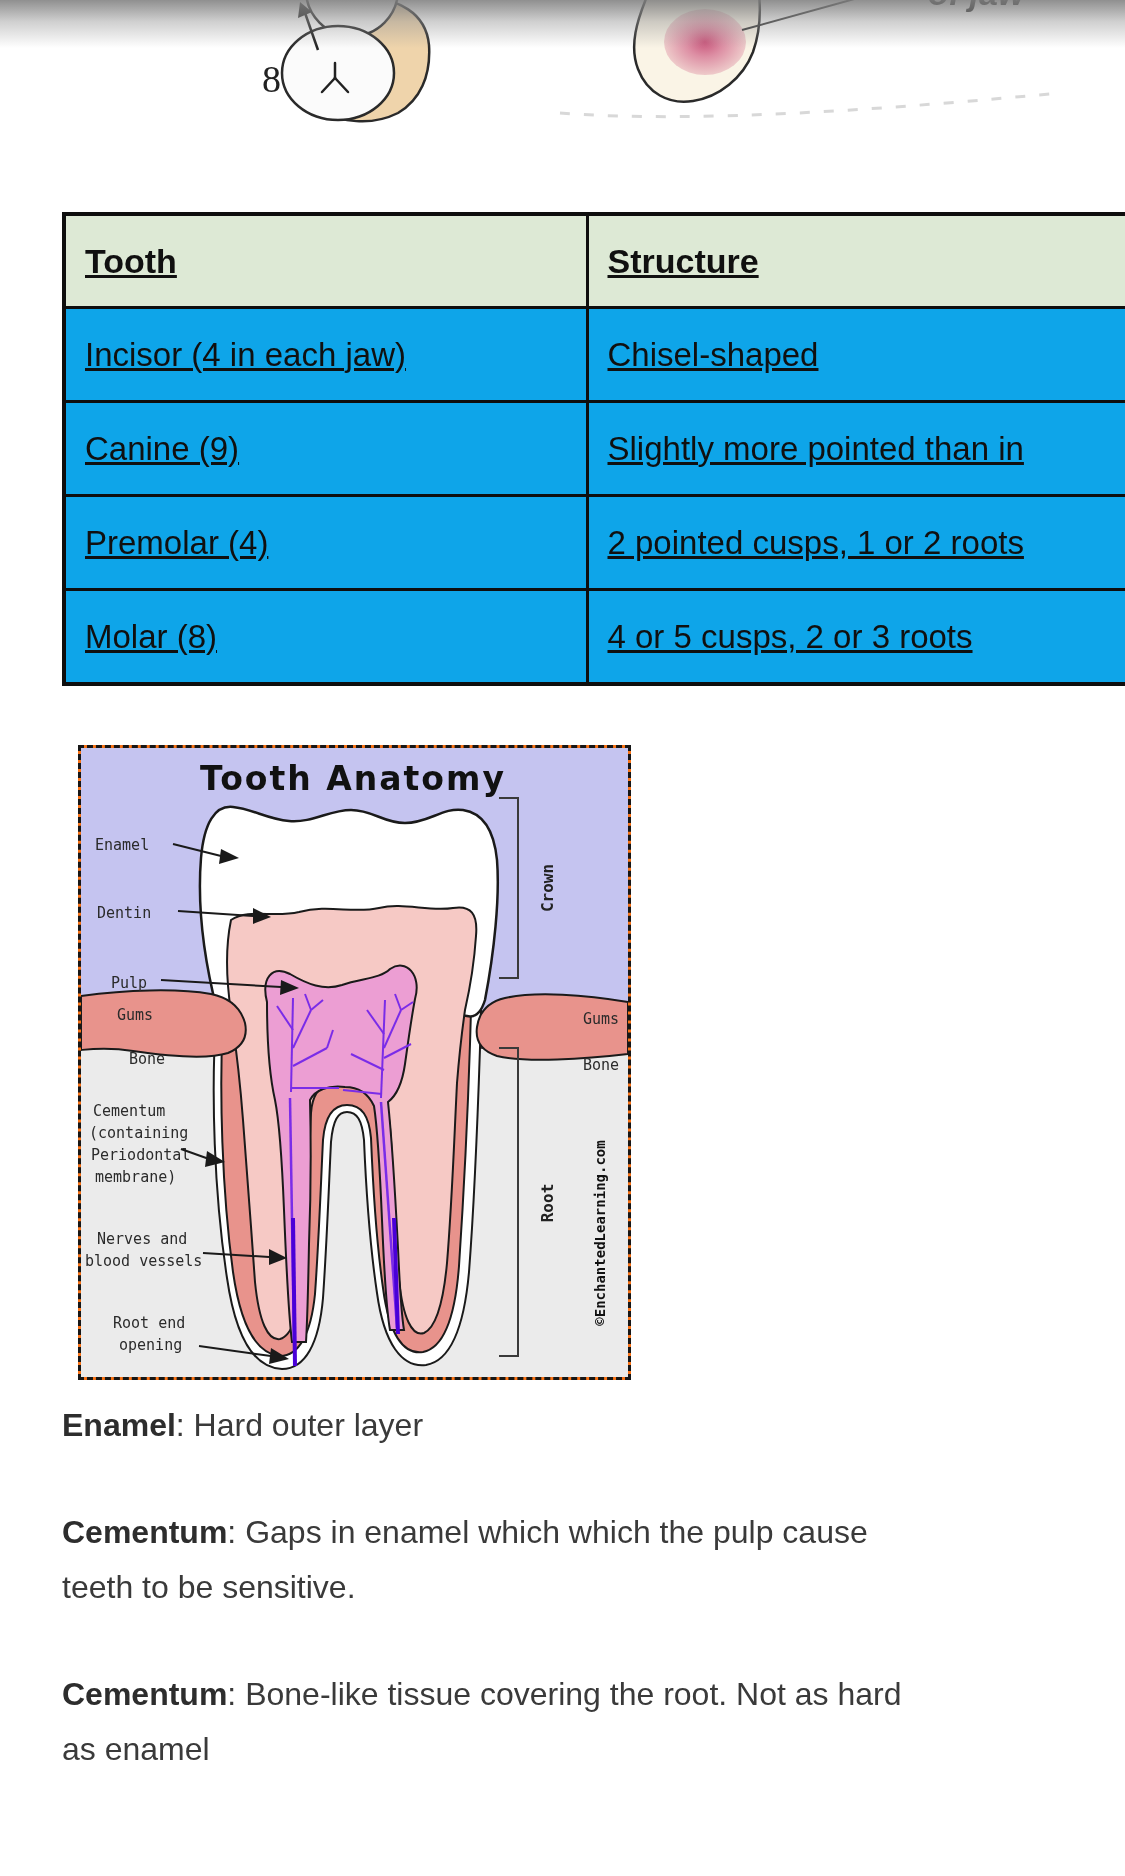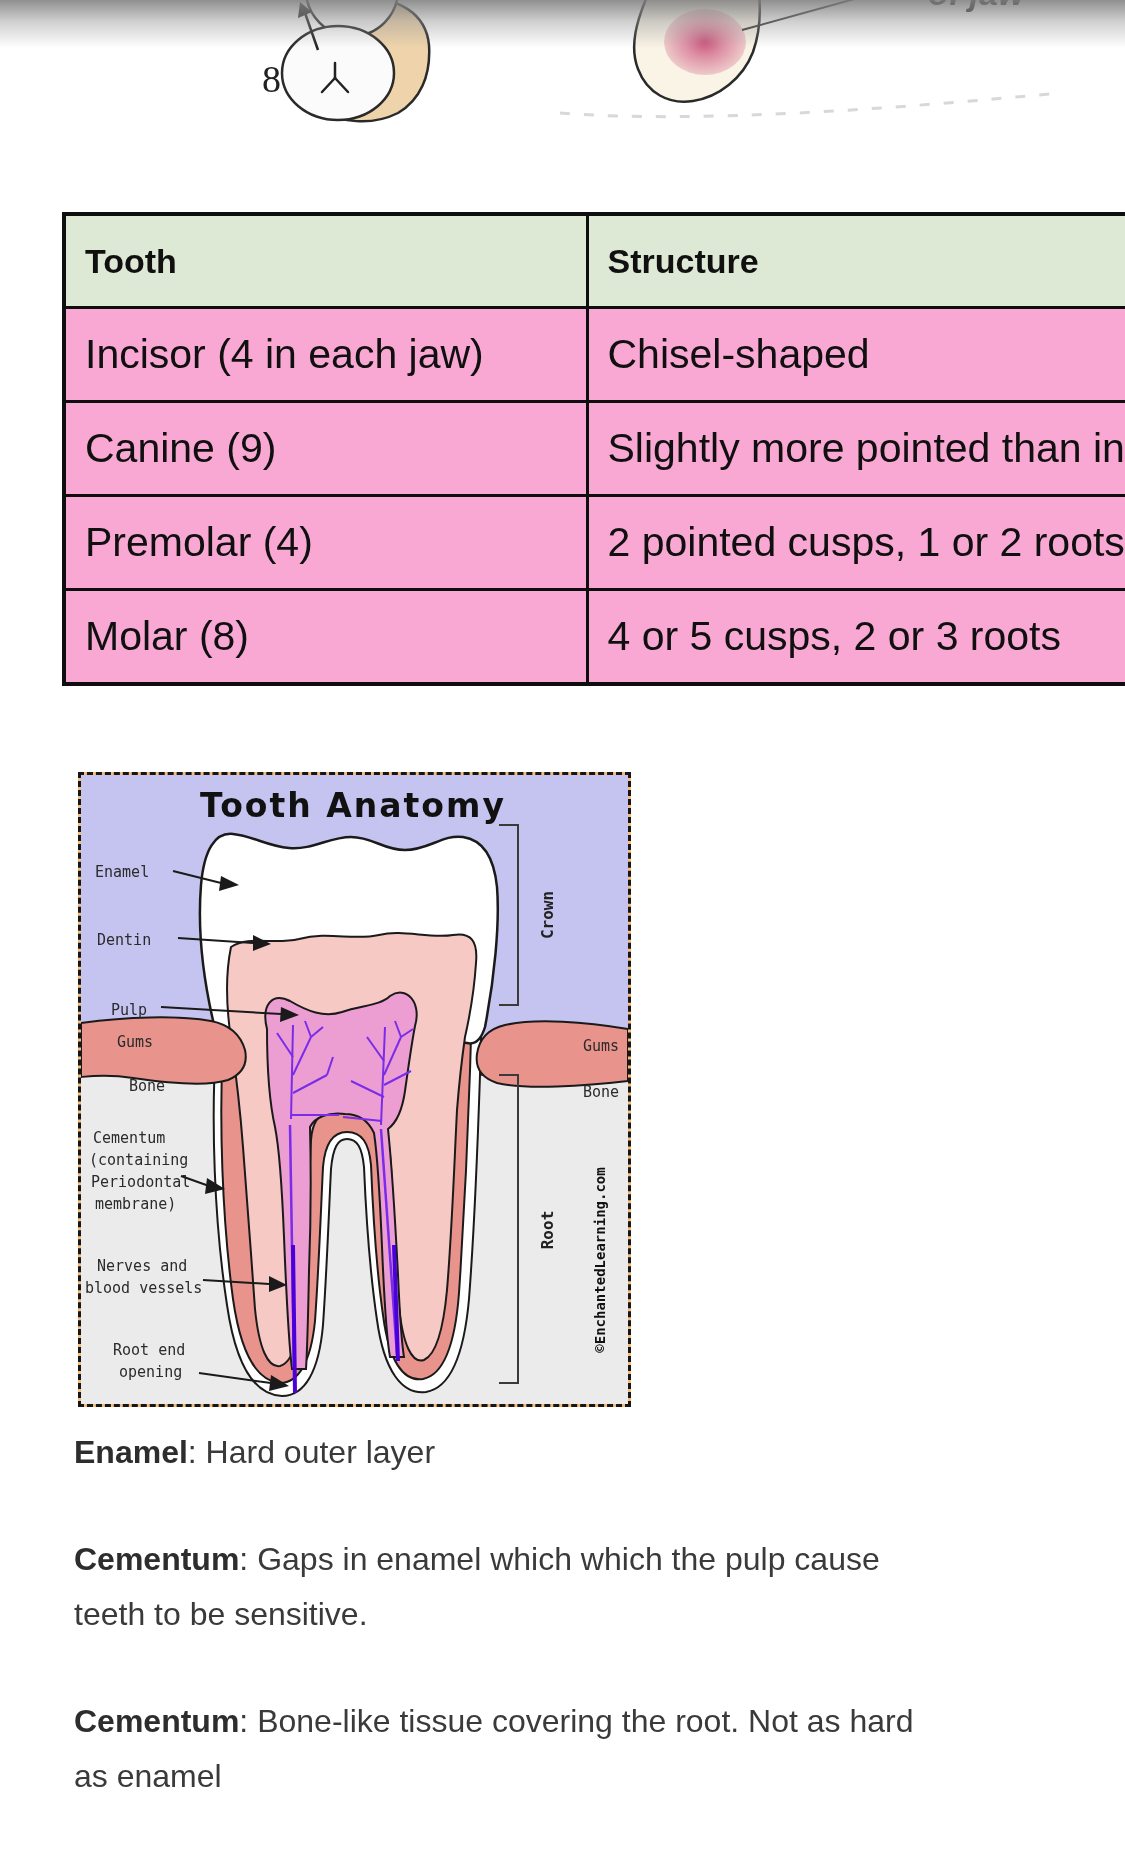--- a/index.html
+++ b/index.html
@@ -17,31 +17,31 @@
     font-family:"Liberation Sans",sans-serif;font-style:italic;
   }
   .tooth-table{
     border-collapse:collapse;table-layout:fixed;width:1600px;
     margin:82px 0 0 62px;border:4px solid #0e0e0e;
   }
   .tooth-table col.c1{width:523px;}
   .tooth-table col.c2{width:1077px;}
   .tooth-table th,.tooth-table td{
     border:3px solid #0e0e0e;text-align:left;vertical-align:middle;
-    padding:0 0 0 19px;color:#101010;
+    padding:0 0 0 19px;color:#101010;text-decoration:underline;
   }
   .tooth-table th{height:90px;font-size:34px;font-weight:bold;background:#dde9d5;}
-  .tooth-table td{height:91px;font-size:41px;font-weight:400;background:#f9a8d4;}
+  .tooth-table td{height:91px;font-size:33px;font-weight:400;background:#0ea5e9;}
   .anatomy-frame{
-    width:547px;height:629px;margin:86px 0 0 78px;
-    border:3px dashed #161616;position:relative;background:#fdba74;
+    width:547px;height:629px;margin:59px 0 0 78px;
+    border:3px dashed #161616;position:relative;background:#f97316;
   }
   .anatomy-frame svg{display:block;}
   .defs-block{margin:18px 0 0 62px;width:860px;color:#3a3a3a;}
-  .defs-block p{margin:0 0 52px 12px;font-size:32px;line-height:55px;}
+  .defs-block p{margin:0 0 52px 0;font-size:32px;line-height:55px;}
   .defs-block b{color:#2d2d2d;}
   .dg-label{font-family:"DejaVu Sans Mono",monospace;font-size:15px;fill:#2b2b2b;}
   .dg-label-b{font-family:"DejaVu Sans Mono",monospace;font-size:16px;font-weight:bold;fill:#222;}
   .dg-title{font-family:"DejaVu Sans",sans-serif;font-size:33px;font-weight:bold;fill:#111;letter-spacing:2px;}
   .dg-credit{font-family:"DejaVu Sans Mono",monospace;font-size:14px;font-weight:bold;fill:#111;}
 </style>
 </head>
 <body>
 
 <div class="top-strip">

